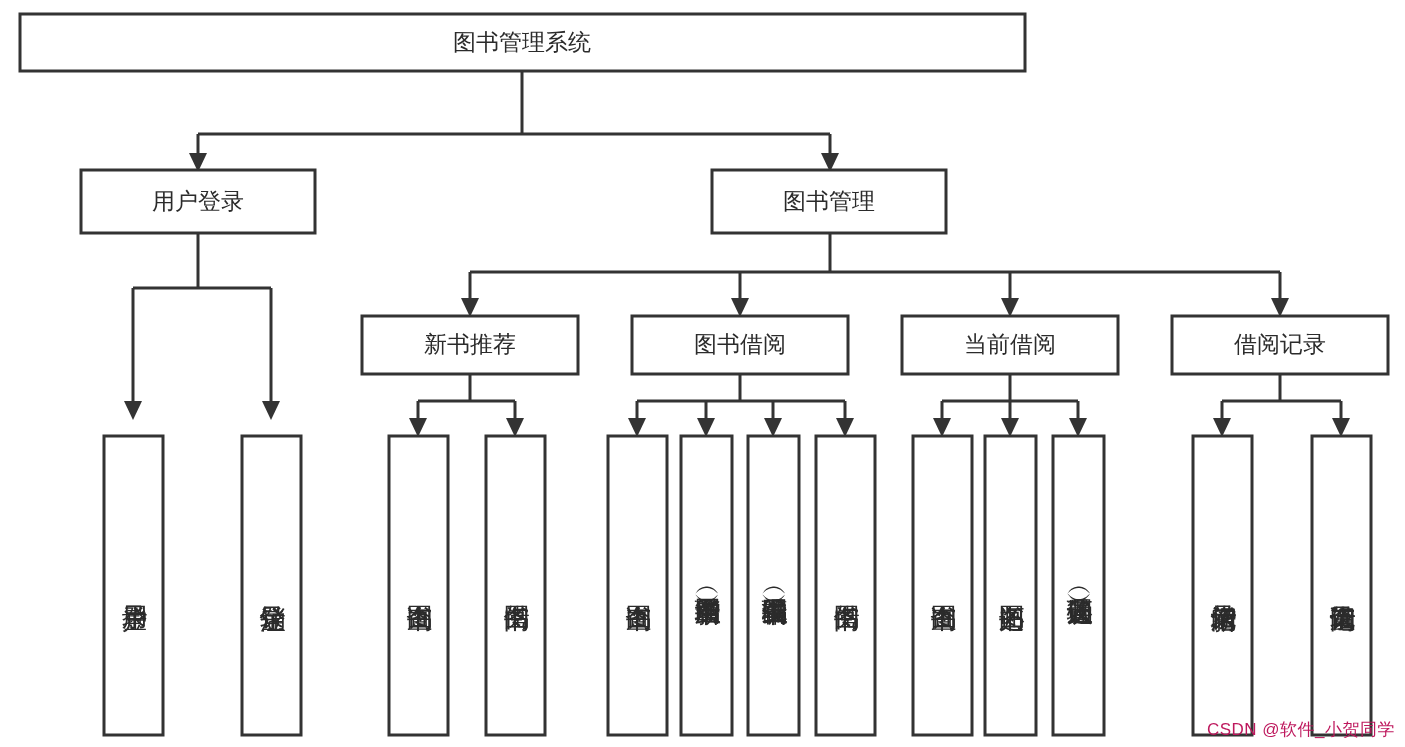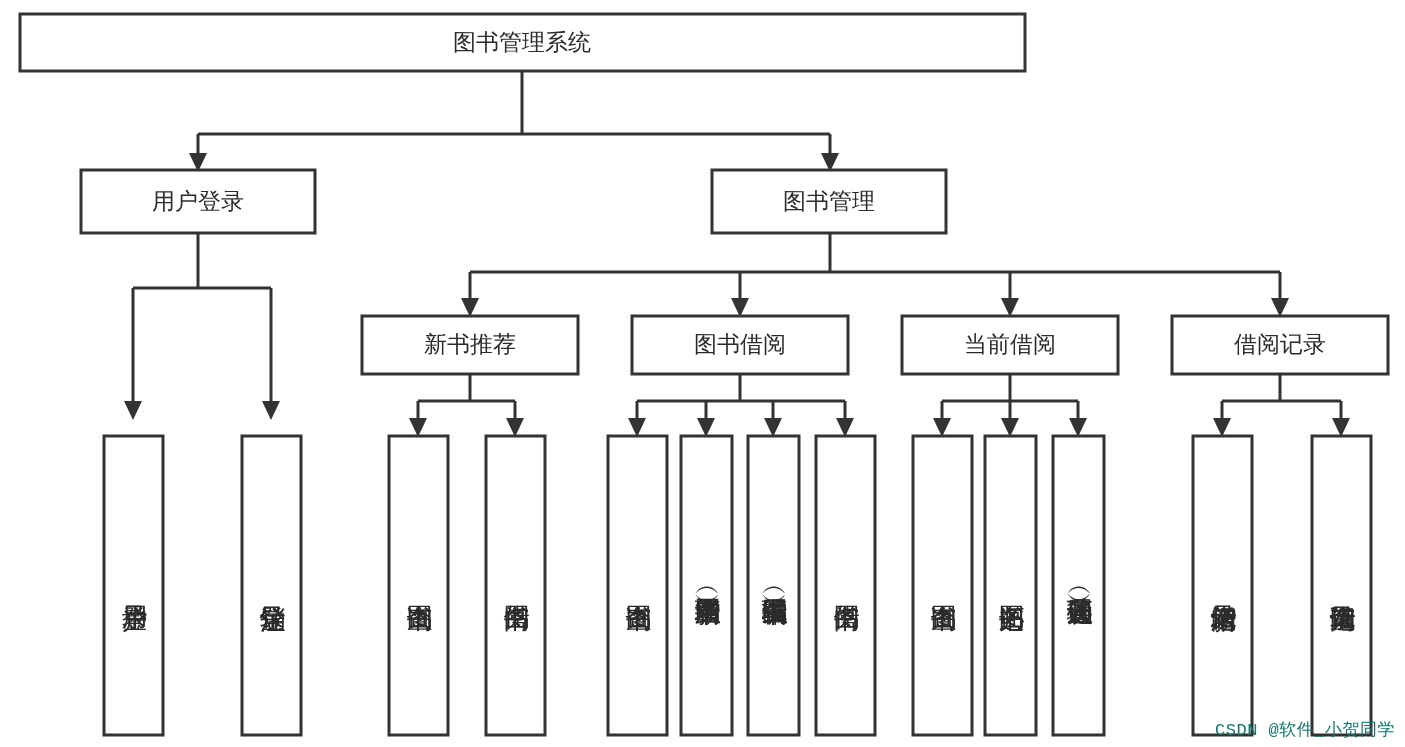--- a/index.html
+++ b/index.html
@@ -6,22 +6,22 @@
   body{width:1405px;height:747px;overflow:hidden;
        font-family:"Liberation Sans","DejaVu Sans",sans-serif;}
   #stage{position:relative;width:1405px;height:747px;background:#fff;}
   svg{position:absolute;left:0;top:0;width:1405px;height:747px;}
   .boxrect{fill:#ffffff;stroke:#333333;stroke-width:3;}
   .conn{stroke:#333333;stroke-width:3;fill:none;}
   .arrowhead{fill:#333333;}
   .node-label{fill:#2b2b2b;font-family:"Liberation Sans","DejaVu Sans",sans-serif;
               font-size:23px;text-anchor:middle;dominant-baseline:middle;}
   .node-label.vert{font-size:26px;}
-  .watermark{position:absolute;right:10px;bottom:6px;color:#0f766e;font-size:17px;
-             letter-spacing:.5px;white-space:nowrap;pointer-events:none;font-family:Liberation Mono, monospace;}
+  .watermark{position:absolute;right:10px;bottom:6px;color:#be185d;font-size:17px;
+             letter-spacing:.5px;white-space:nowrap;pointer-events:none;}
 </style>
 </head>
 <body>
 
 <div id="stage">
 
   <svg viewBox="0 0 1405 747" xmlns="http://www.w3.org/2000/svg">
 
     <defs>
       <g id="ah">

